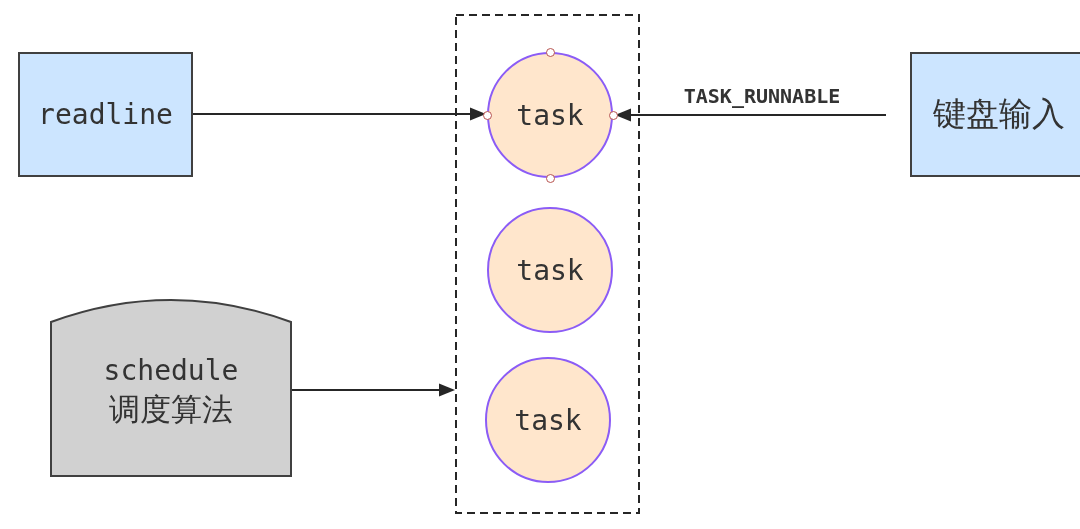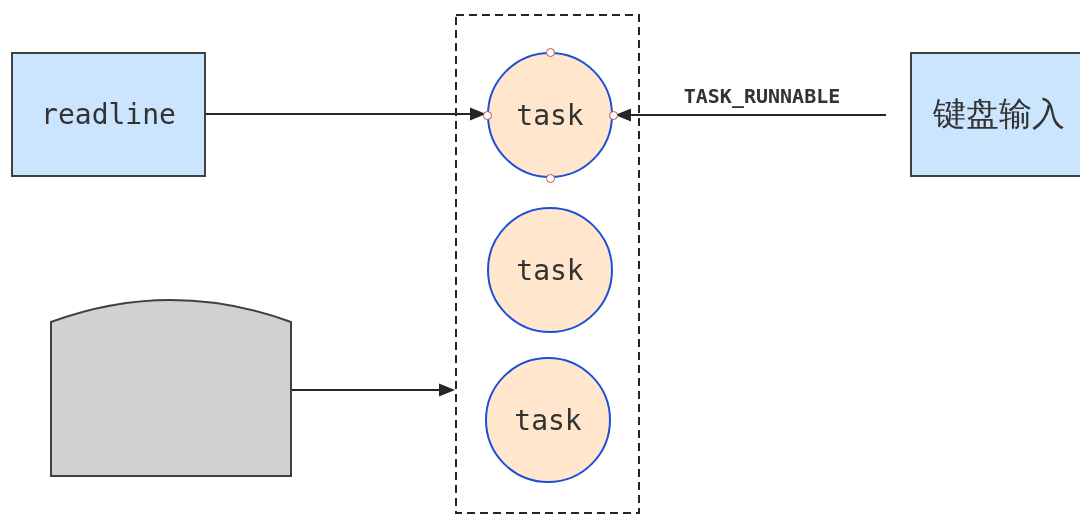--- a/index.html
+++ b/index.html
@@ -25,29 +25,29 @@
     position: absolute;
     box-sizing: border-box;
     border: 2px solid #404040;
     display: flex;
     align-items: center;
     justify-content: center;
     z-index: 2;
     color: #333333;
   }
   .blue-box { background: #cce5ff; }
-  #readline-box { left: 11px; top: 52px; width: 195px; height: 125px; font-size: 28px; text-align: center; }
+  #readline-box { left: 18px; top: 52px; width: 175px; height: 125px; font-size: 28px; text-align: center; }
   #keyboard-box { left: 886px; top: 52px; width: 178px; height: 125px;
                   font-size: 33px; font-family: "DejaVu Sans", "Liberation Sans", sans-serif; margin-left: 24px; }
   .task-circle {
     position: absolute;
     box-sizing: border-box;
     width: 126px;
     height: 126px;
-    border: 2px solid #1d4ed8;
+    border: 2px solid #8b5cf6;
     border-radius: 50%;
     background: #ffe6cc;
     display: flex;
     align-items: center;
     justify-content: center;
     font-size: 28px;
     color: #333333;
     z-index: 3;
   }
   #task-circle-1 { left: 487px; top: 52px; }
@@ -137,14 +137,18 @@
     <span>task</span>
   </div>
 
   <div id="anchor-top" class="anchor-dot"></div>
   <div id="anchor-left" class="anchor-dot"></div>
   <div id="anchor-right" class="anchor-dot"></div>
   <div id="anchor-bottom" class="anchor-dot"></div>
 
   <div id="label-runnable" class="edge-label">TASK_RUNNABLE</div>
 
+  <div id="schedule-text">
+    <div id="schedule-line1">schedule</div>
+    <div id="schedule-line2">调度算法</div>
+  </div>
 
 </div>
 
 </body></html>

